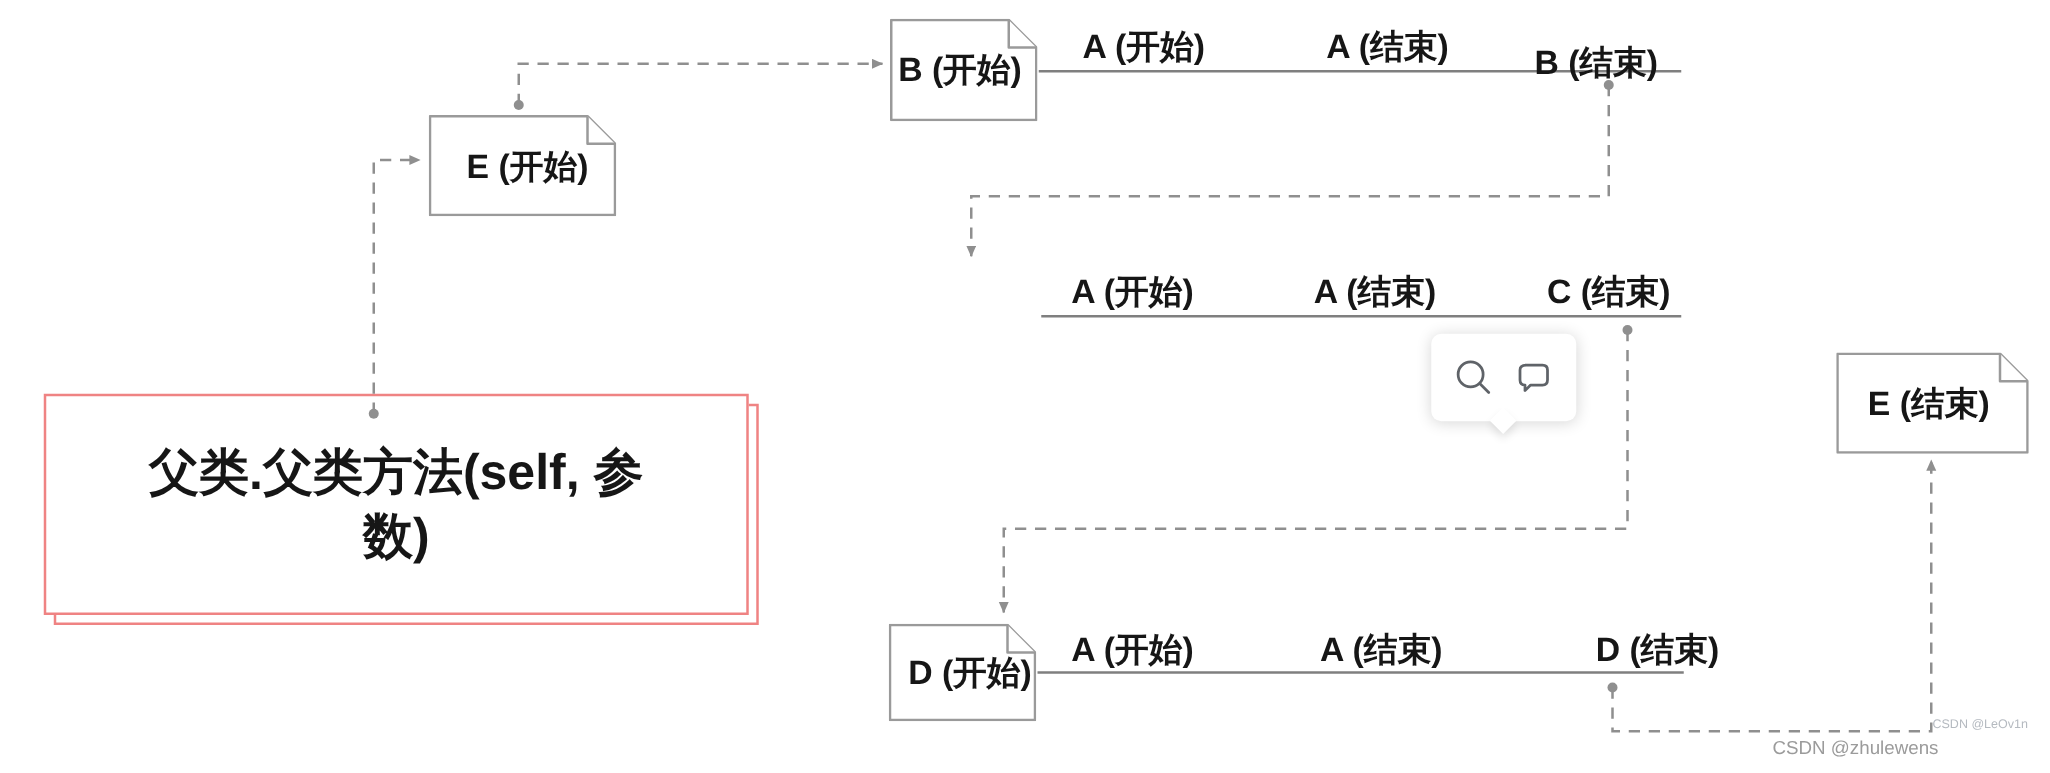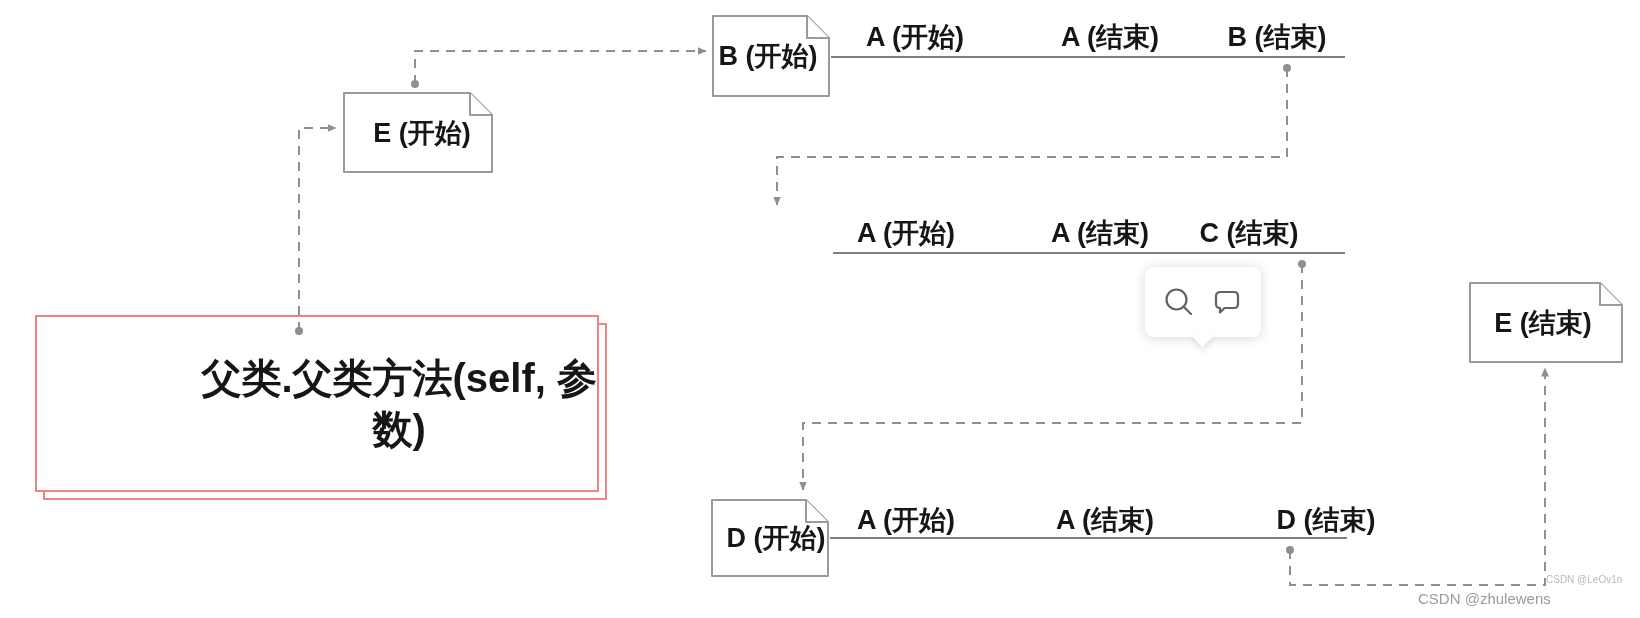--- a/index.html
+++ b/index.html
@@ -28,21 +28,21 @@
   }
 
   
   .callout-back {
     position:absolute; z-index:1; background:#ffffff;
     border:2px solid var(--highlight-border,#ef8383);
   }
   .callout {
     position:absolute; z-index:2; background:#ffffff;
     border:2px solid var(--highlight-border,#ef8383);
-    display:flex; align-items:center; justify-content:flex-end; text-align:center;
+    display:flex; align-items:center; justify-content:center; text-align:center;
   }
   .callout-text { font-size:40px; font-weight:600; line-height:1.27; color:var(--text,#161616); }
 
   
   .tl {
     position:absolute; z-index:4; transform:translateX(-50%);
     font-size:27px; font-weight:600; white-space:nowrap; color:var(--text,#161616);
   }
 
   
@@ -132,25 +132,25 @@
   <div class="callout-back" style="left:43px;top:323px;width:560px;height:173px"></div>
   <div class="callout" style="left:35px;top:315px;width:560px;height:173px">
     <div class="callout-text">
       <span>父类.父类方法(self, 参</span><br>
       <span>数)</span>
     </div>
   </div>
 
   <span class="tl" style="left:915px;top:19px">A (开始)</span>
   <span class="tl" style="left:1110px;top:19px">A (结束)</span>
-  <span class="tl" style="left:1277px;top:19px">B (结束)</span>
+  <span class="tl" style="left:1277px;top:32px">B (结束)</span>
 
   <span class="tl" style="left:906px;top:215px">A (开始)</span>
   <span class="tl" style="left:1100px;top:215px">A (结束)</span>
-  <span class="tl" style="left:1249px;top:215px">C (结束)</span>
+  <span class="tl" style="left:1287px;top:215px">C (结束)</span>
 
   <span class="tl" style="left:906px;top:502px">A (开始)</span>
   <span class="tl" style="left:1105px;top:502px">A (结束)</span>
   <span class="tl" style="left:1326px;top:502px">D (结束)</span>
 
   <div class="popover" style="left:1145px;top:267px">
     <button class="pop-btn">
       <svg class="pop-icon" width="32" height="32" viewBox="0 0 32 32">
         <circle cx="13.5" cy="13.5" r="10"></circle>
         <line x1="21" y1="21" x2="28" y2="28"></line>

